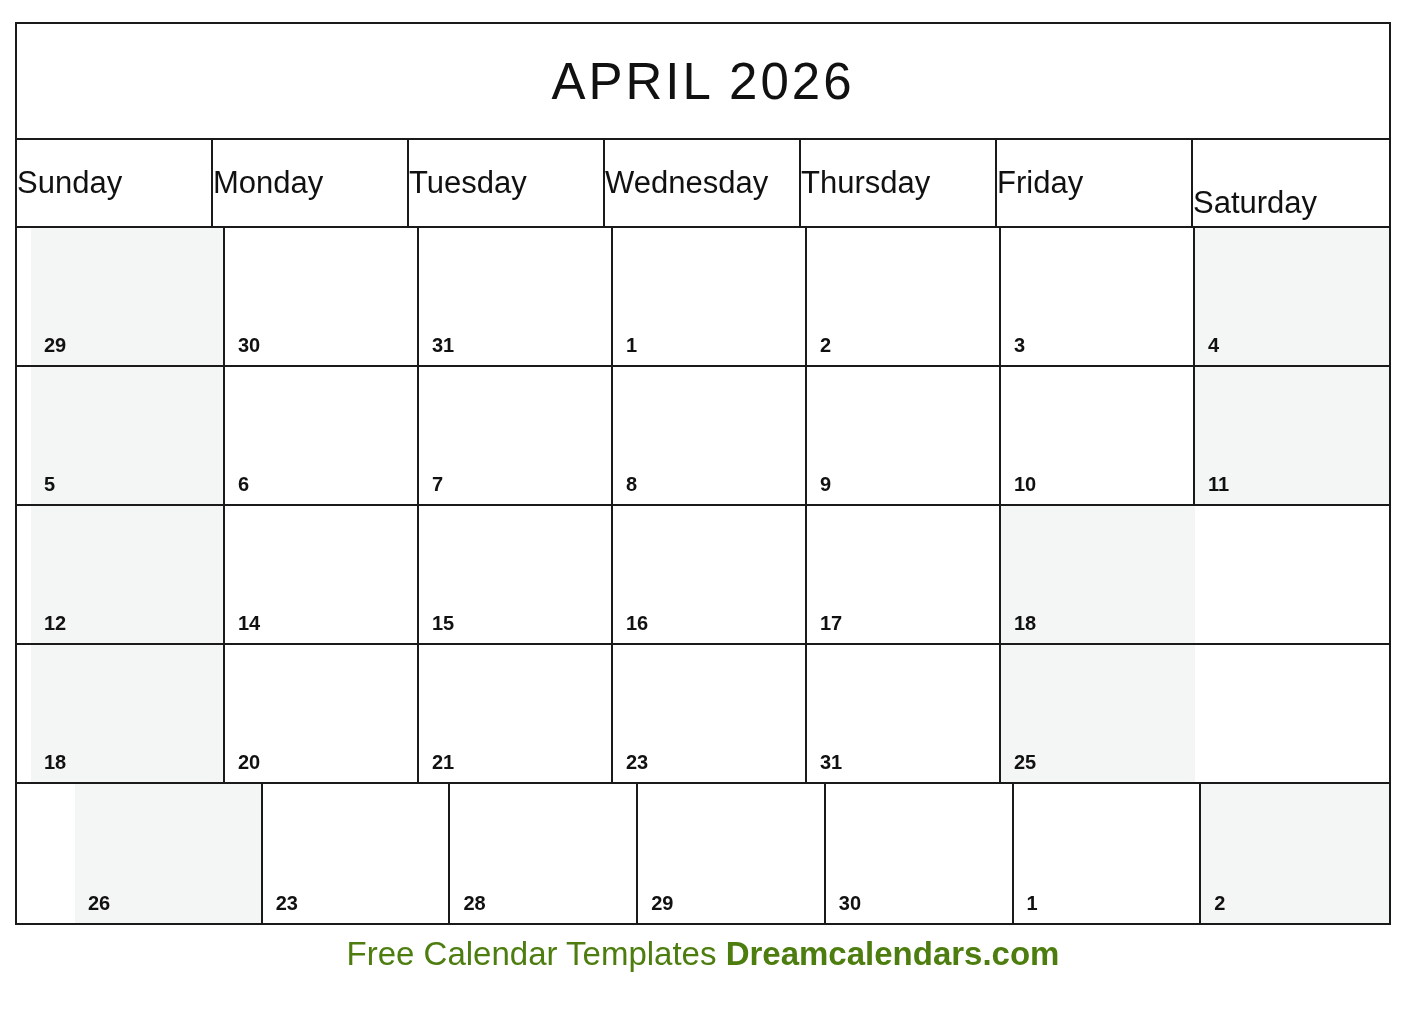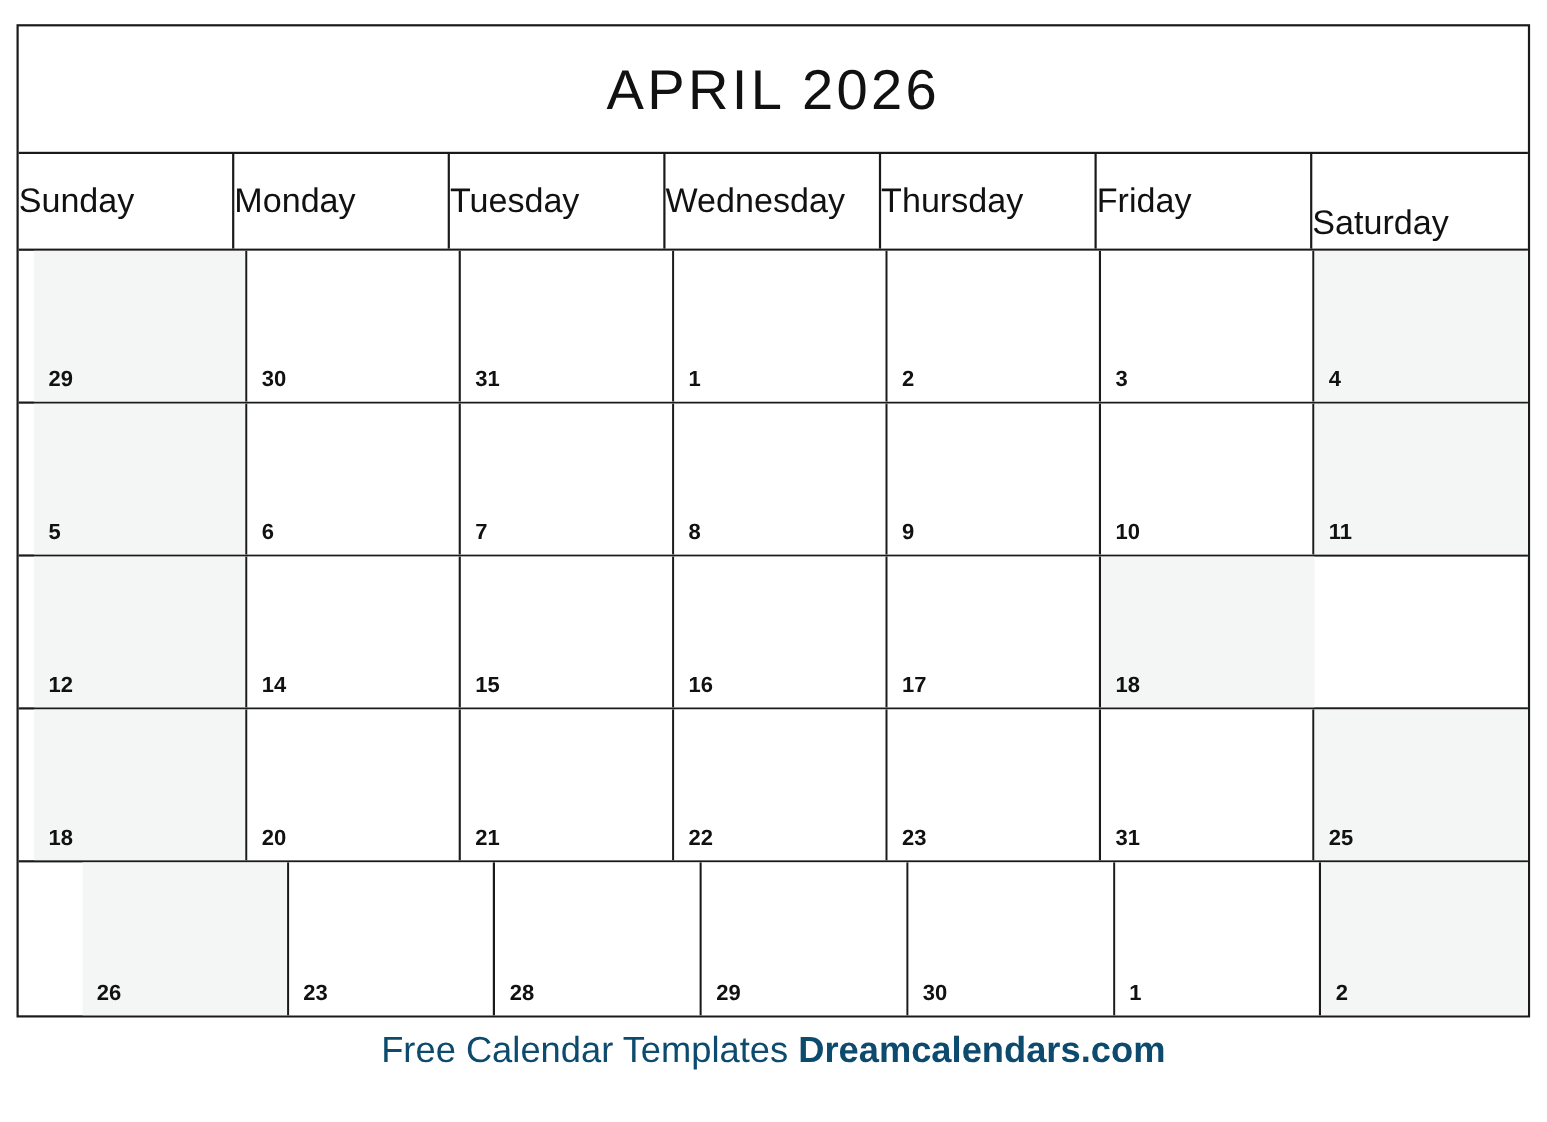--- a/index.html
+++ b/index.html
@@ -97,21 +97,21 @@
     line-height: 1;
   }
 
   .footer {
     position: absolute;
     left: 0;
     right: 0;
     top: 935px;
     text-align: center;
     font-size: 33px;
-    color: #0c4a6e;
+    color: #4d7c0f;
     white-space: nowrap;
   }
   .footer .plain { font-weight: 400; }
   .footer .brand { font-weight: bold; }
 </style>
 </head>
 <body>
 
 <div class="page">
 
@@ -204,23 +204,20 @@
       <div class="day-cell weekend">
           <span class="day-number">18</span>
         </div>
       <div class="day-cell">
           <span class="day-number">20</span>
         </div>
       <div class="day-cell">
           <span class="day-number">21</span>
         </div>
       <div class="day-cell">
-          <span class="day-number">22</span>
-        </div>
-      <div class="day-cell">
           <span class="day-number">23</span>
         </div>
       <div class="day-cell">
           <span class="day-number">31</span>
         </div>
       <div class="day-cell weekend">
           <span class="day-number">25</span>
         </div>
     </div>
 

